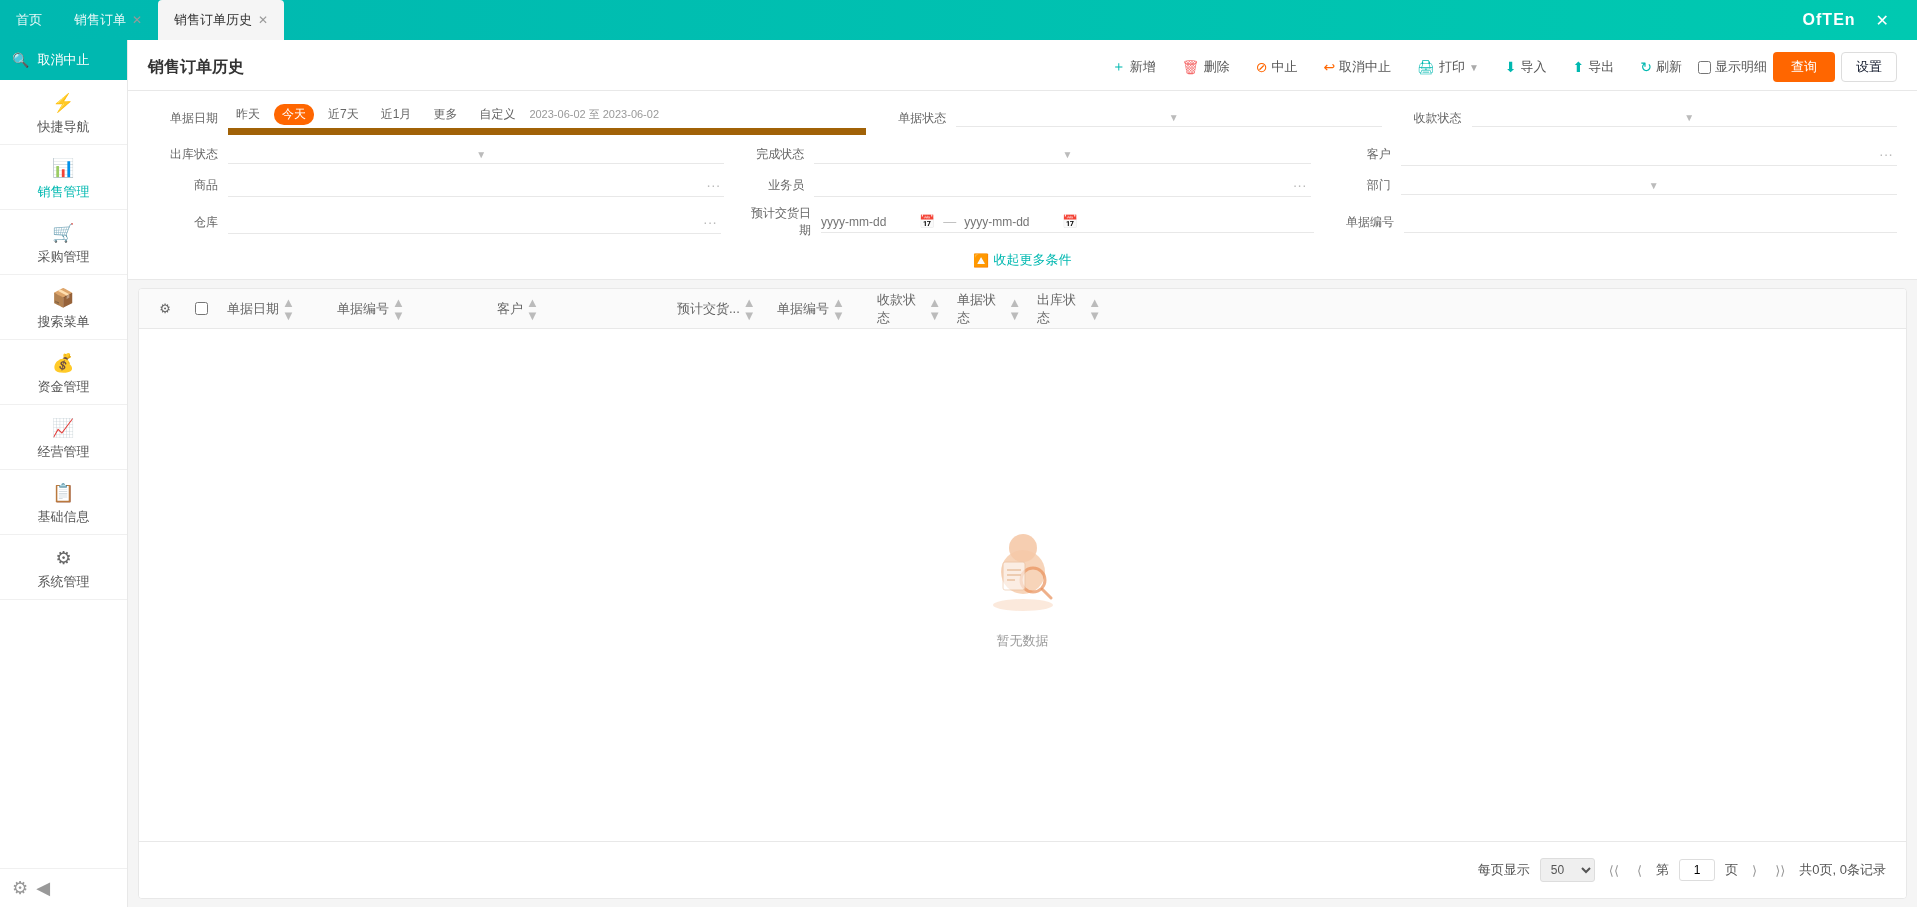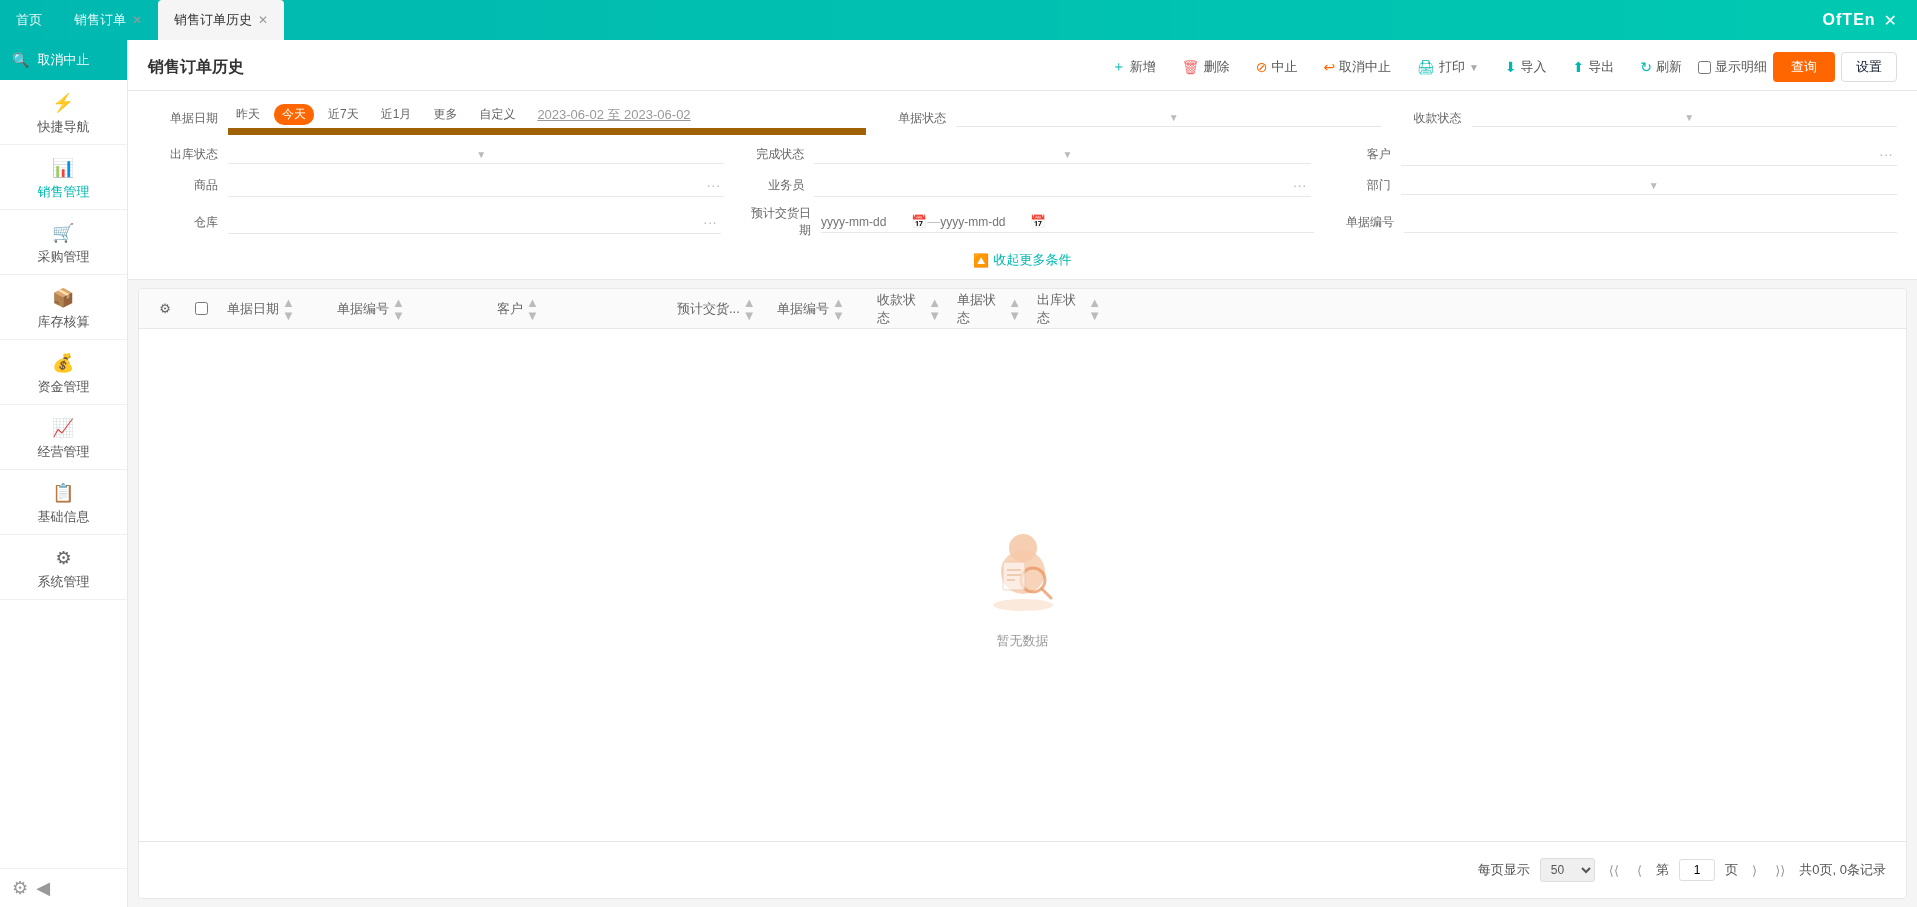--- a/index.html
+++ b/index.html
@@ -38,22 +38,22 @@
     .top-tab .close-btn {
       font-size: 12px;
       color: #999;
       cursor: pointer;
     }
     .top-tab.inactive { color: rgba(255,255,255,0.9); }
     .top-bar-right {
       margin-left: auto;
       display: flex;
       align-items: center;
-      padding-right: 20px;
-      gap: 8px;
+      padding-right: 28px;
+      gap: 20px;
       color: #fff;
     }
     .top-bar-right span { font-size: 13px; cursor: pointer; }
 
     
     .main-layout {
       display: flex;
       flex: 1;
       overflow: hidden;
     }
@@ -213,24 +213,23 @@
       border-radius: 10px;
       font-size: 12px;
       cursor: pointer;
       color: #666;
     }
     .date-chip.active {
       background: #ff6600;
       color: #fff;
     }
     .date-range-text {
-      font-size: 13px;
+      font-size: 11px;
       color: #999;
-      margin-left: 14px;
-      text-decoration: underline;
+      margin-left: 6px;
     }
 
     .filter-select {
       display: flex;
       align-items: center;
       flex: 1;
       border-bottom: 1px solid #e8e8e8;
       padding: 3px 0;
       margin-right: 20px;
       cursor: pointer;
@@ -401,21 +400,21 @@
     <div class="sidebar-item active">
       <span class="icon">📊</span>
       <span>销售管理</span>
     </div>
     <div class="sidebar-item">
       <span class="icon">🛒</span>
       <span>采购管理</span>
     </div>
     <div class="sidebar-item">
       <span class="icon">📦</span>
-      <span>库存核算</span>
+      <span>搜索菜单</span>
     </div>
     <div class="sidebar-item">
       <span class="icon">💰</span>
       <span>资金管理</span>
     </div>
     <div class="sidebar-item">
       <span class="icon">📈</span>
       <span>经营管理</span>
     </div>
     <div class="sidebar-item">
@@ -542,21 +541,21 @@
         </div>
       </div>
 
       <div class="filter-row">
         <span class="filter-label">仓库</span>
         <div class="filter-field" style="flex:1;margin-right:20px;">
           <input type="text" style="">
           <span class="dots-btn">···</span>
         </div>
         <span class="filter-label" style="width:80px;">预计交货日期</span>
-        <div style="display:flex;align-items:center;flex:1;border-bottom:1px solid #e8e8e8;padding:3px 0;margin-right:20px;">
+        <div style="display:flex;align-items:center;flex:1;border-bottom:1px solid #e8e8e8;padding:3px 0;margin-right:20px;gap:8px;">
           <input type="text" style="border: none; outline: none; font-size: 12px; color: rgb(187, 187, 187); background: transparent; width: 90px;" placeholder="yyyy-mm-dd">
           <span style="color:#bbb;cursor:pointer;">📅</span>
           <span style="color:#bbb;">—</span>
           <input type="text" style="border: none; outline: none; font-size: 12px; color: rgb(187, 187, 187); background: transparent; width: 90px;" placeholder="yyyy-mm-dd">
           <span style="color:#bbb;cursor:pointer;">📅</span>
         </div>
         <span class="filter-label" style="width:70px;">单据编号</span>
         <div class="filter-field" style="flex:1;margin-right:0;">
           <input type="text" style="">
         </div>

